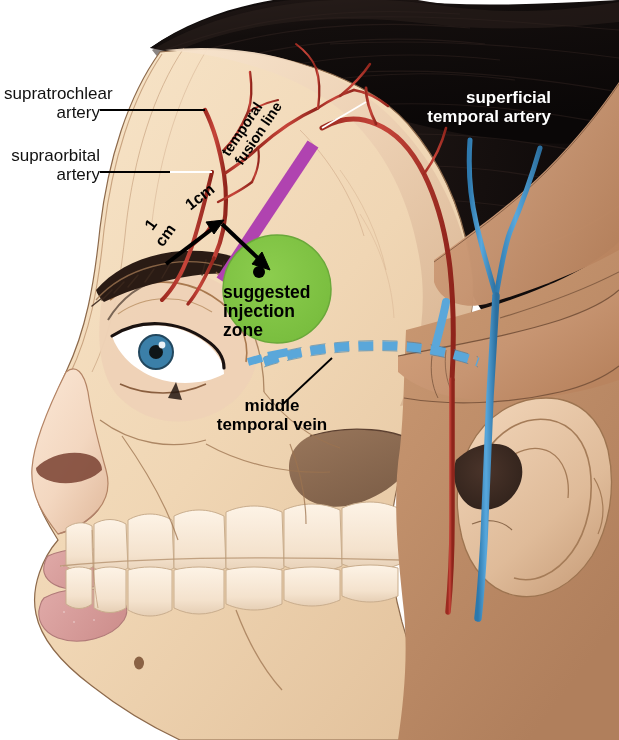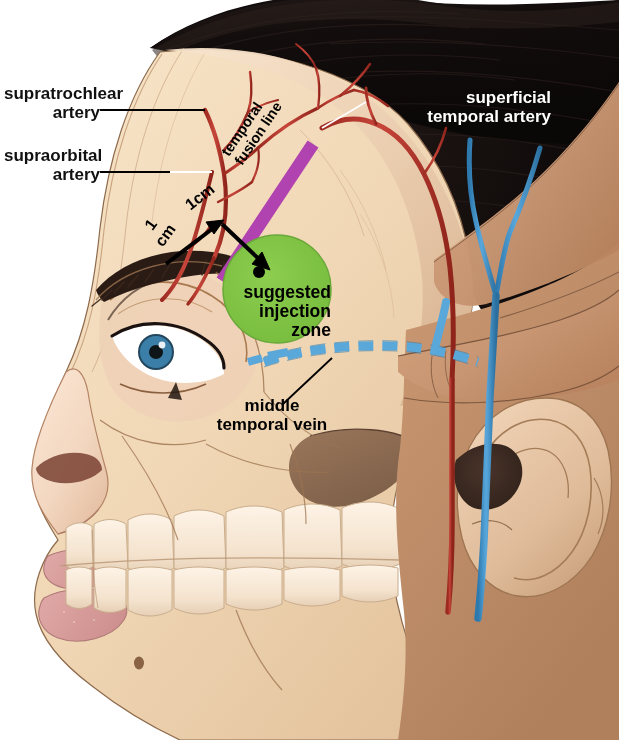--- a/index.html
+++ b/index.html
@@ -1,25 +1,25 @@
 <!DOCTYPE html>
 <html><head>
 <meta charset="utf-8">
 <style>
   html,body{margin:0;padding:0;background:#fff;}
   body{width:619px;height:740px;overflow:hidden;
        font-family:"Liberation Sans","DejaVu Sans",sans-serif;}
   #fig{position:relative;width:619px;height:740px;background:#ffffff;}
   #fig svg{position:absolute;left:0;top:0;}
   .lbl{position:absolute;line-height:1.12;white-space:pre;}
-  .lbl-dark{color:#111111;font-size:17px;font-weight:700;text-align:right;}
+  .lbl-dark{color:#111111;font-size:17px;font-weight:400;text-align:right;}
   .lbl-white{color:#ffffff;font-size:17px;font-weight:700;text-align:right;}
   .lbl-black-bold{color:#000000;font-size:17px;font-weight:700;text-align:center;}
   .zone-txt{position:absolute;color:#000;font-weight:700;font-size:17.5px;
-            text-align:right;line-height:1.08;white-space:pre;}
+            text-align:left;line-height:1.08;white-space:pre;}
   .cmlbl{position:absolute;color:#000;font-weight:700;font-size:16px;white-space:pre;}
   .fusion-lbl{position:absolute;color:#000;font-weight:700;font-size:14.5px;white-space:pre;}
 </style>
 </head>
 <body>
 
 <div id="fig">
 
 <svg width="619" height="740" viewBox="0 0 619 740">
   <defs>

